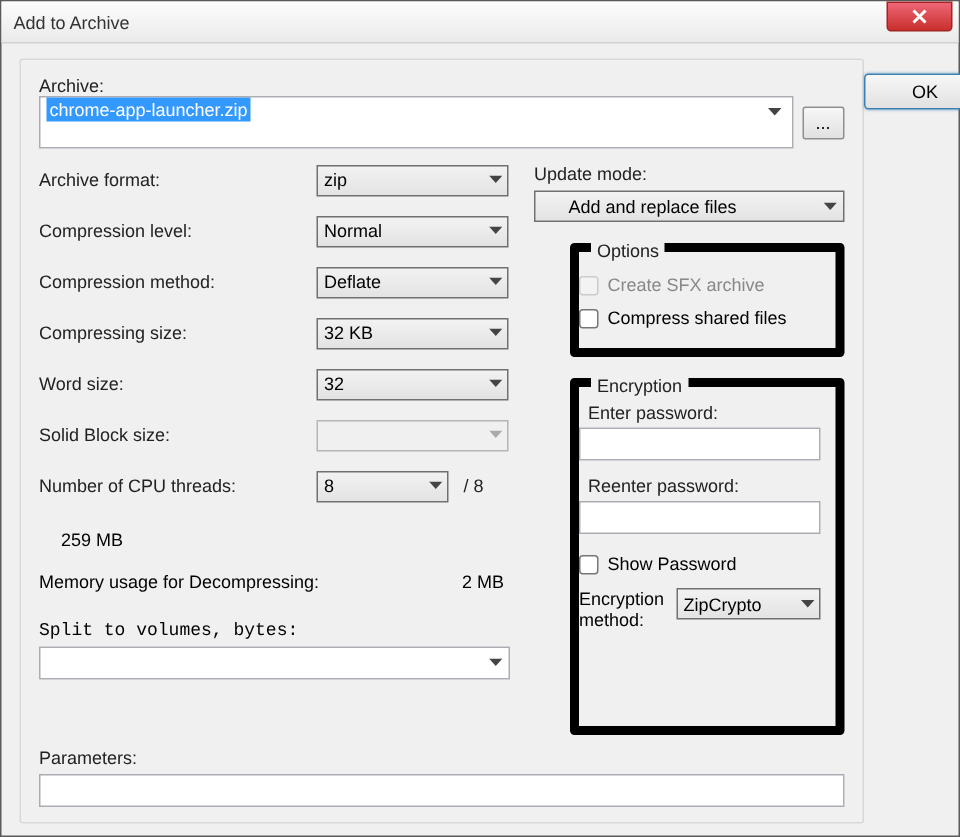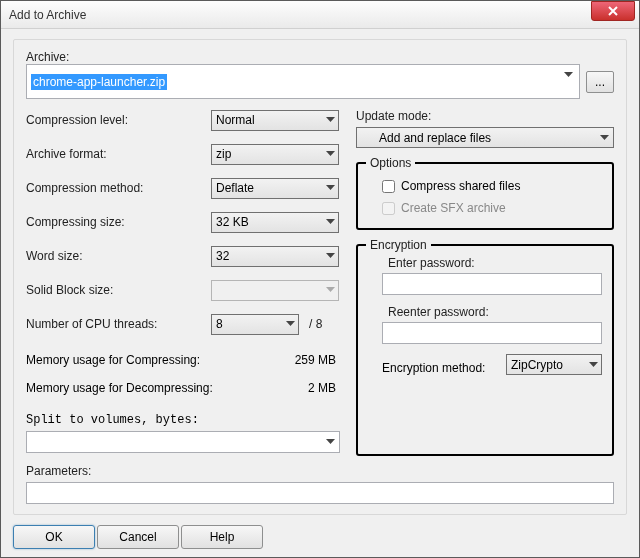--- a/index.html
+++ b/index.html
@@ -2,25 +2,25 @@
 <html><head>
 <meta charset="utf-8">
 <style>
 * { box-sizing: border-box; font-family: "Segoe UI", Tahoma, sans-serif; font-size: 12px; }
 body { margin: 0; background: #fff; }
 .window { width: 640px; height: 558px; border: 1px solid #5a5a5a; background: #f0f0f0; position: relative; display: flex; flex-direction: column; }
 .titlebar { background: linear-gradient(#fdfdfd, #eaeaea); height: 28px; display: flex; align-items: center; padding: 0 4px 0 8px; border-bottom: 1px solid #d0d0d0; }
 .titlebar-title { flex: 1; color: #333; }
 .close-btn { width: 44px; height: 20px; background: linear-gradient(#e67, #c9302c); border: 1px solid #a02622; border-radius: 0 0 3px 3px; margin-top: -8px; display: flex; align-items: center; justify-content: center; color: #fff; font-weight: bold; cursor: pointer; }
 .close-btn svg { width: 10px; height: 10px; }
-.body { flex: 1; padding: 10px 12px 8px 12px; display: flex; flex-direction: column; }
+.body { flex: 1; padding: 10px 12px 8px 12px; display: flex; flex-direction: row; }
 .inner { flex: 1; border: 1px solid #d8d8d8; border-radius: 2px; padding: 10px 12px; background: #f0f0f0; display: flex; flex-direction: column; }
 .row { display: flex; align-items: center; gap: 6px; margin-bottom: 10px; }
 .label { color: #222; }
-.archive-input { flex: 1; height: 35px; border: 1px solid #abadb3; background: #fff; padding: 0 4px; display: flex; align-items: center; position: relative; }
+.archive-input { flex: 1; height: 35px; border: 1px solid #abadb3; background: #fff; padding: 0 4px; display: flex; align-items: flex-start; position: relative; }
 .archive-input .sel { background: #3399ff; color: #fff; padding: 1px 2px; }
 .archive-caret { position: absolute; right: 3px; top: 2px; width: 16px; height: 16px; display: flex; align-items: center; justify-content: center; }
 .browse-btn { width: 28px; height: 22px; border: 1px solid #8e8f8f; background: linear-gradient(#f7f7f7,#e1e1e1); border-radius: 2px; display: flex; align-items: center; justify-content: center; cursor: pointer; }
 .columns { display: flex; gap: 16px; flex: 1; }
 .left { width: 314px; display: flex; flex-direction: column; }
 .right { flex: 1; display: flex; flex-direction: column; }
 .formrow { display: flex; align-items: center; height: 22px; margin-bottom: 12px; }
 .formrow .flabel { width: 185px; color: #222; }
 .combo, .combo-dis { height: 21px; border: 1px solid #707070; background: linear-gradient(#f2f2f2,#e3e3e3); display: flex; align-items: center; padding: 0 4px; position: relative; cursor: pointer; }
 .combo-dis { border-color: #b5b5b5; background: #f0f0f0; color: #888; cursor: default; }
@@ -29,27 +29,27 @@
 .combo-sm { width: 88px; }
 .after { margin-left: 10px; color: #222; }
 .memrow { display: flex; height: 18px; margin-bottom: 10px; }
 .memrow .mlabel { flex: 1; }
 .memrow .mval { width: 60px; text-align: right; padding-right: 4px; }
 .split-label { margin-bottom: 4px; font-family: Liberation Mono, monospace; }
 .split-input { width: 100%; height: 22px; border: 1px solid #abadb3; background: #fff; position: relative; }
 .split-input .caret { position: absolute; right: 4px; top: 50%; transform: translateY(-50%); }
 .combo-wide { width: 100%; height: 21px; border: 1px solid #707070; background: linear-gradient(#f2f2f2,#e3e3e3); display: flex; align-items: center; padding: 0 22px; position: relative; cursor: pointer; margin-top: 4px; }
 .combo-wide .caret { position: absolute; right: 4px; top: 50%; transform: translateY(-50%); }
-.group { border: 2px solid #000000; border-radius: 3px; padding: 10px 10px 8px 24px; margin-top: 14px; position: relative; }
+.group { border: 6px solid #000000; border-radius: 3px; padding: 10px 10px 8px 0; margin-top: 14px; position: relative; margin-left: 24px; }
 .group-title { position: absolute; top: -8px; left: 8px; background: #f0f0f0; padding: 0 4px; color: #222; }
 .chk { display: flex; align-items: center; gap: 6px; height: 20px; margin: 2px 0; }
 .chk input { margin: 0; }
 .chk .dis { color: #888; }
 .txtfield { width: 100%; height: 22px; border: 1px solid #abadb3; background: #fff; margin: 3px 0 10px 0; }
-.enc-row { display: flex; align-items: flex-end; gap: 8px; margin-top: 6px; }
+.enc-row { display: flex; align-items: flex-start; gap: 8px; margin-top: 6px; }
 .enc-row .elabel { flex: 1; }
 .params { margin-top: 8px; }
 .params-input { width: 100%; height: 22px; border: 1px solid #abadb3; background: #fff; margin-top: 4px; }
 .buttons { display: flex; justify-content: flex-start; gap: 2px; padding: 10px 12px 0 0; }
 .btn { width: 82px; height: 24px; border: 1px solid #8e8f8f; background: linear-gradient(#f7f7f7,#e1e1e1); border-radius: 3px; display: flex; align-items: center; justify-content: center; cursor: pointer; }
 .btn-default { border: 1px solid #3c7fb1; box-shadow: 0 0 2px rgba(60,127,177,.6); }
 svg.caret { width: 9px; height: 6px; }
 </style>
 </head>
 <body>
@@ -79,33 +79,33 @@
         </div>
         <div class="browse-btn">
           <span>...</span>
         </div>
       </div>
 
       <div class="columns">
         <div class="left">
 
           <div class="formrow">
+            <span class="flabel">Archive format:</span>
+            <div class="combo combo-lg">
+              <span>zip</span>
+              <svg class="caret" viewBox="0 0 9 6">
+                  <path d="M0 0 L4.5 5 L9 0 Z" fill="#444"></path>
+                </svg>
+            </div>
+          </div>
+
+          <div class="formrow">
             <span class="flabel">Compression level:</span>
             <div class="combo combo-lg">
               <span>Normal</span>
-              <svg class="caret" viewBox="0 0 9 6">
-                  <path d="M0 0 L4.5 5 L9 0 Z" fill="#444"></path>
-                </svg>
-            </div>
-          </div>
-
-          <div class="formrow">
-            <span class="flabel">Archive format:</span>
-            <div class="combo combo-lg">
-              <span>zip</span>
               <svg class="caret" viewBox="0 0 9 6">
                   <path d="M0 0 L4.5 5 L9 0 Z" fill="#444"></path>
                 </svg>
             </div>
           </div>
 
           <div class="formrow">
             <span class="flabel">Compression method:</span>
             <div class="combo combo-lg">
               <span>Deflate</span>
@@ -152,21 +152,20 @@
               <svg class="caret" viewBox="0 0 9 6">
                   <path d="M0 0 L4.5 5 L9 0 Z" fill="#444"></path>
                 </svg>
             </div>
             <span class="after">/ 8</span>
           </div>
 
           <div style="height:6px"></div>
 
           <div class="memrow">
-            <span class="mlabel">Memory usage for Compressing:</span>
             <span class="mval">259 MB</span>
           </div>
           <div class="memrow">
             <span class="mlabel">Memory usage for Decompressing:</span>
             <span class="mval">2 MB</span>
           </div>
 
           <div style="height:4px"></div>
           <div class="split-label">Split to volumes, bytes:</div>
           <div class="split-input">
@@ -181,35 +180,39 @@
           <div class="combo-wide">
             <span>Add and replace files</span>
             <svg class="caret" viewBox="0 0 9 6">
                 <path d="M0 0 L4.5 5 L9 0 Z" fill="#444"></path>
               </svg>
           </div>
 
           <div class="group">
             <span class="group-title">Options</span>
             <div class="chk">
+              <input type="checkbox" disabled="" style="">
+              <span class="dis">Create SFX archive</span>
+            </div>
+            <div class="chk">
               <input type="checkbox" style="">
               <span>Compress shared files</span>
-            </div>
-            <div class="chk">
-              <input type="checkbox" disabled="" style="">
-              <span class="dis">Create SFX archive</span>
             </div>
           </div>
 
           <div class="group" style="flex:1;">
             <span class="group-title">Encryption</span>
             <div class="label" style="margin-left:6px">Enter password:</div>
             <div class="txtfield"></div>
             <div class="label" style="margin-left:6px">Reenter password:</div>
             <div class="txtfield"></div>
+            <div class="chk">
+              <input type="checkbox" style="">
+              <span>Show Password</span>
+            </div>
             <div class="enc-row">
               <span class="elabel">Encryption method:</span>
               <div class="combo" style="width:96px">
                 <span>ZipCrypto</span>
                 <svg class="caret" viewBox="0 0 9 6">
                     <path d="M0 0 L4.5 5 L9 0 Z" fill="#444"></path>
                   </svg>
               </div>
             </div>
           </div>

